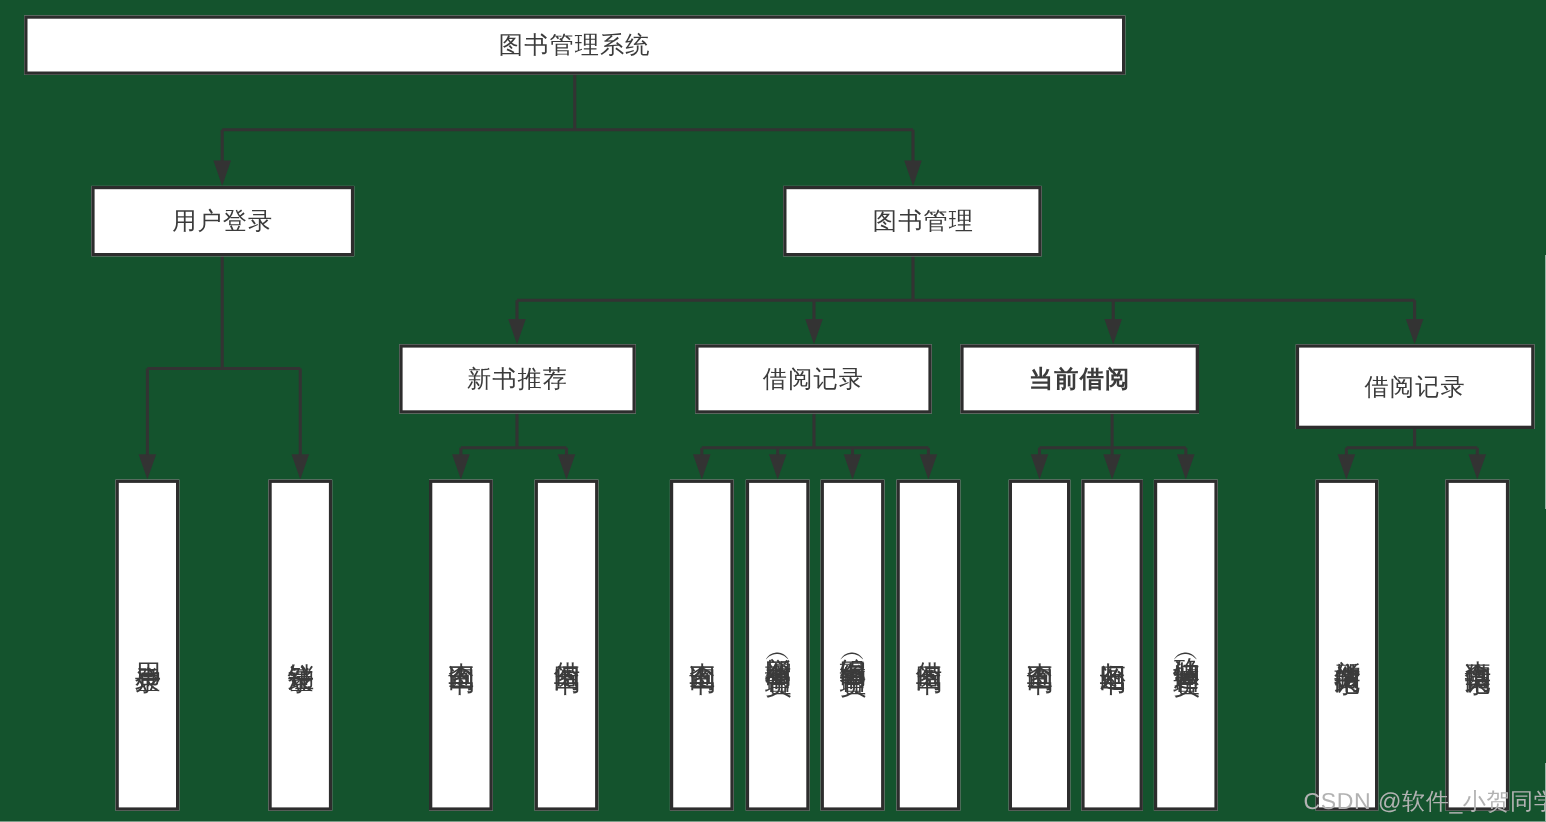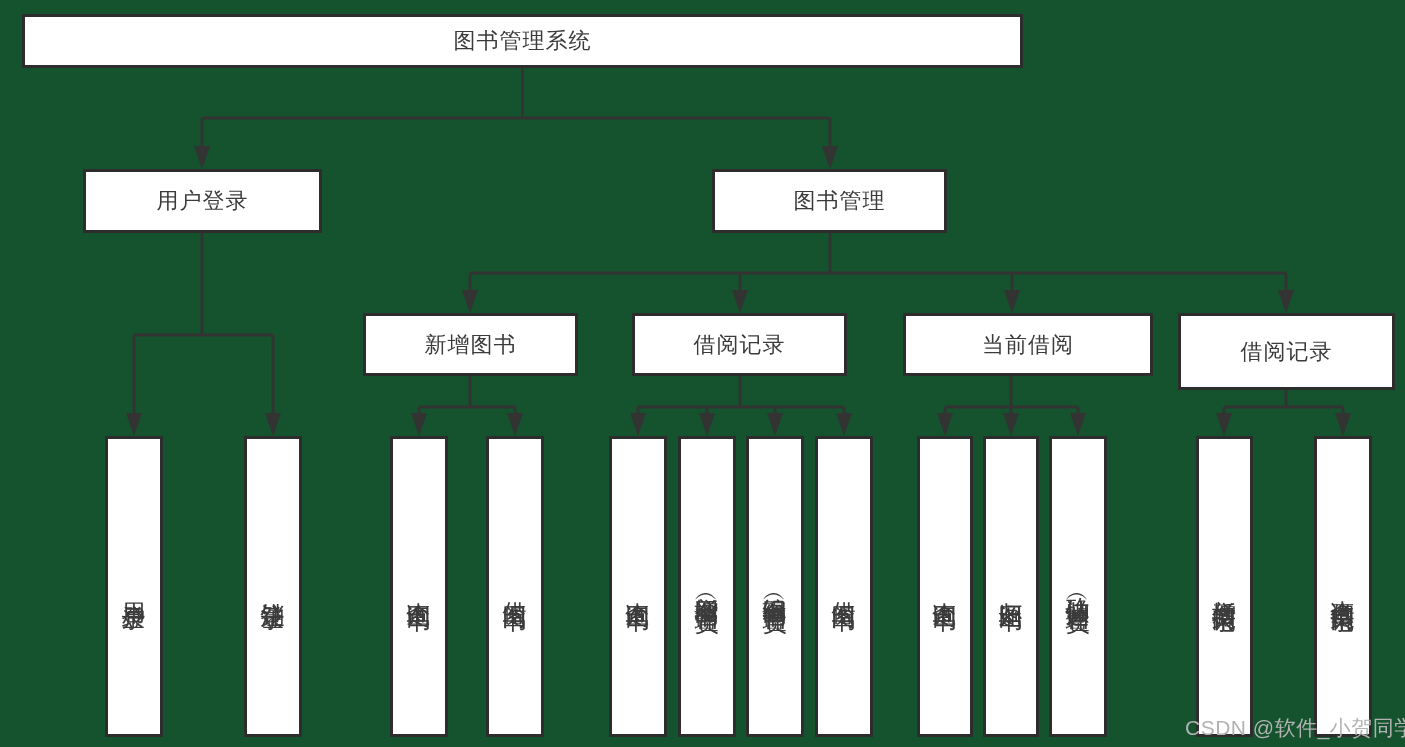--- a/index.html
+++ b/index.html
@@ -92,26 +92,26 @@
   </div>
 
   <div class="node h" style="left: 83px; top: 169px; width: 239px; height: 64px; border-color: rgb(45, 45, 45); color: rgb(59, 59, 59);">
     <span>用户登录</span>
   </div>
   <div class="node h" style="left: 712px; top: 169px; width: 235px; height: 64px; border-color: rgb(45, 45, 45); color: rgb(59, 59, 59); padding-left: 20px;">
     <span>图书管理</span>
   </div>
 
   <div class="node h" style="left: 363px; top: 313px; width: 215px; height: 63px; border-color: rgb(45, 45, 45); color: rgb(59, 59, 59);">
-    <span>新增图书</span>
+    <span>新书推荐</span>
   </div>
   <div class="node h" style="left: 632px; top: 313px; width: 215px; height: 63px; border-color: rgb(45, 45, 45); color: rgb(59, 59, 59);">
     <span>借阅记录</span>
   </div>
-  <div class="node h" style="left: 903px; top: 313px; width: 250px; height: 63px; border-color: rgb(45, 45, 45); color: rgb(59, 59, 59);">
+  <div class="node h" style="left: 873px; top: 313px; width: 217px; height: 63px; border-color: rgb(45, 45, 45); color: rgb(59, 59, 59); font-weight: bold;">
     <span>当前借阅</span>
   </div>
   <div class="node h" style="left: 1178px; top: 313px; width: 217px; height: 77px; border-color: rgb(45, 45, 45); color: rgb(59, 59, 59);">
     <span>借阅记录</span>
   </div>
 
   <div class="node v" style="left: 105px; top: 436px; width: 58px; height: 301px; border-color: rgb(45, 45, 45); color: rgb(59, 59, 59);">
     <span class="vtxt">用户登录</span>
   </div>
   <div class="node v" style="left: 244px; top: 436px; width: 58px; height: 301px; border-color: rgb(45, 45, 45); color: rgb(59, 59, 59);">

